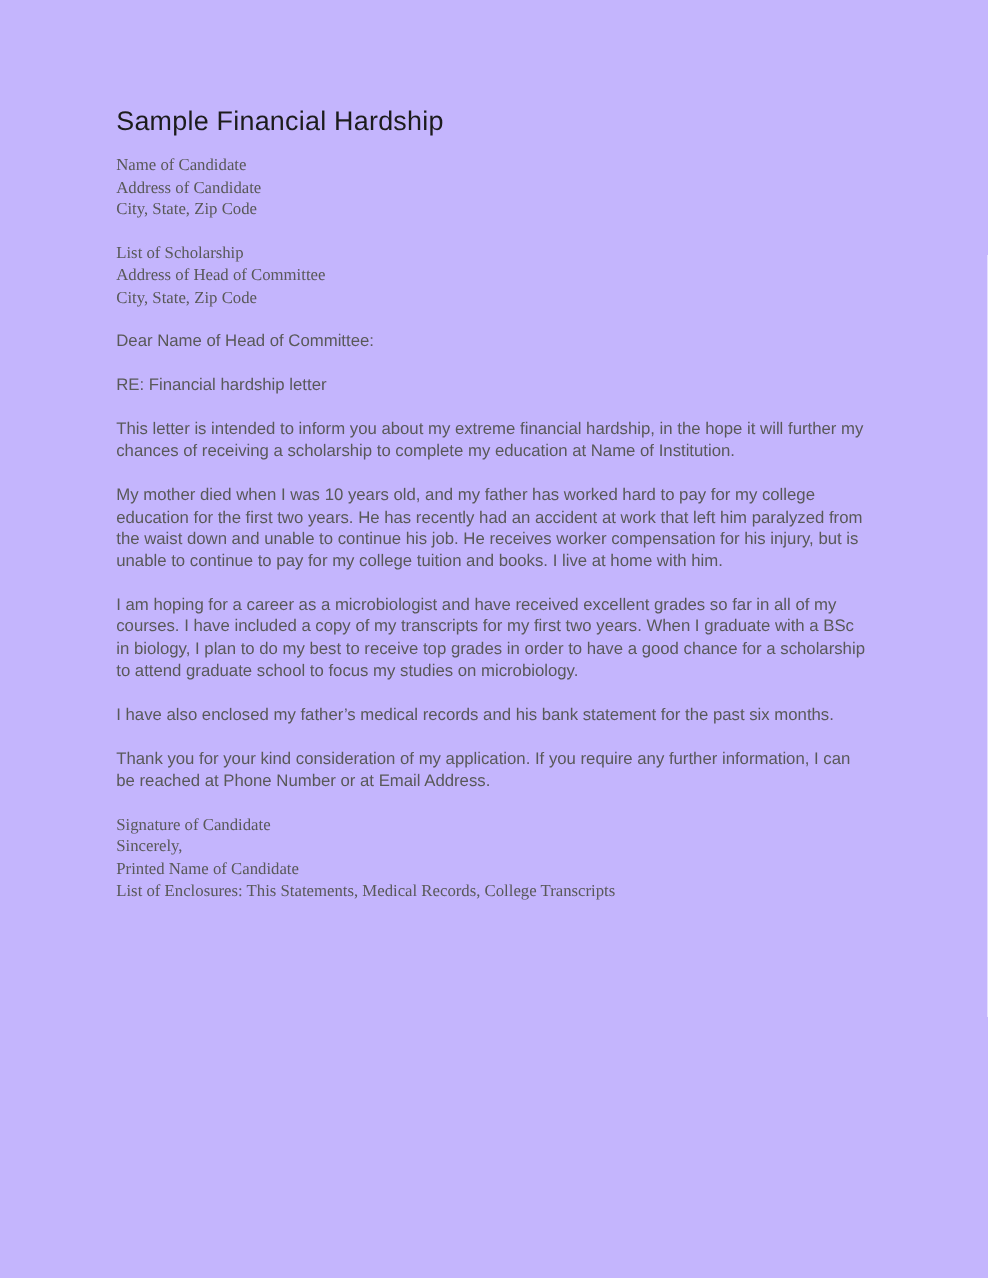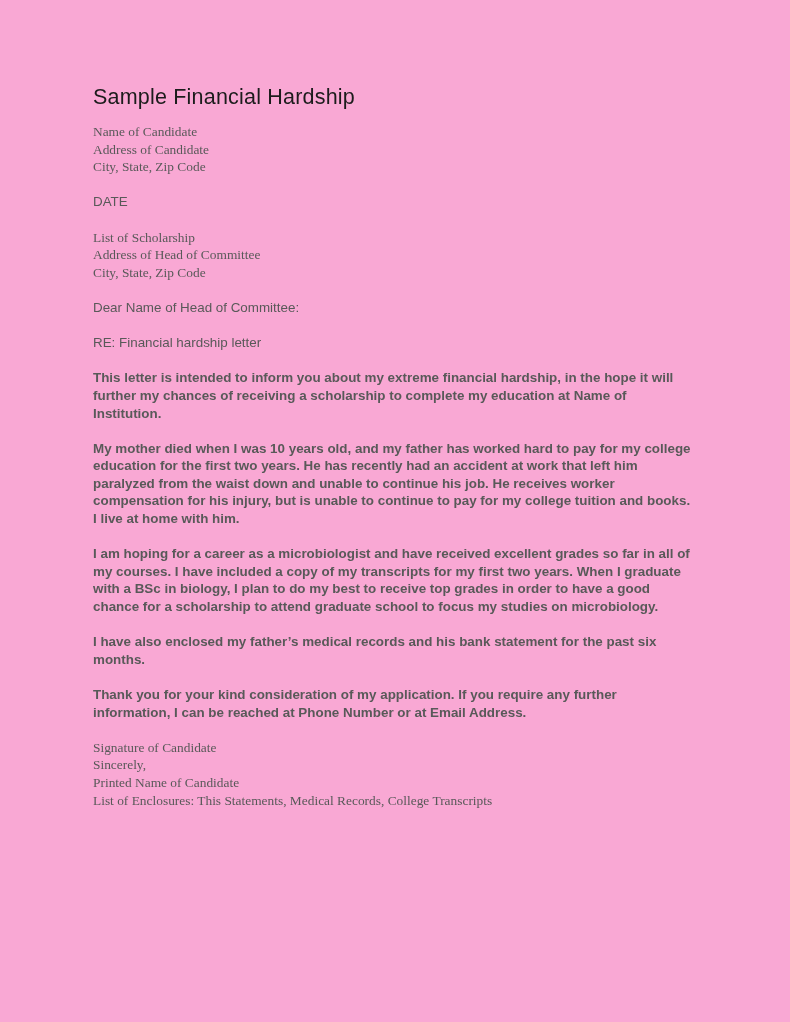--- a/index.html
+++ b/index.html
@@ -4,21 +4,21 @@
 <style>
   html, body {
     margin: 0;
     padding: 0;
     background: #ffffff;
   }
   .page {
     position: relative;
     width: 790px;
     height: 1022px;
-    background: #f9a8d4;
+    background: #c4b5fd;
     box-sizing: border-box;
     padding: 84px 93px 0 93px;
     font-family: "Liberation Sans", "DejaVu Sans", sans-serif;
     color: #595959;
     font-size: 13.4px;
     line-height: 17.6px;
     overflow: hidden;
   }
   .doc-title {
     font-family: "Liberation Sans", "DejaVu Sans", sans-serif;
@@ -32,37 +32,35 @@
   .block {
     margin: 0 0 17.6px 0;
   }
   .block .line {
     white-space: pre-wrap;
     font-family: Liberation Serif, serif;
   }
   .para {
     margin: 0 0 17.6px 0;
     max-width: 607px;
-    font-weight: bold;
   }
 </style>
 </head>
 <body>
 
 <div class="page">
 
   <h1 class="doc-title">Sample Financial Hardship</h1>
 
   <div class="block">
     <div class="line">Name of Candidate</div>
     <div class="line">Address of Candidate</div>
     <div class="line">City, State, Zip Code</div>
   </div>
 
-  <div class="block">DATE</div>
 
   <div class="block">
     <div class="line">List of Scholarship</div>
     <div class="line">Address of Head of Committee</div>
     <div class="line">City, State, Zip Code</div>
   </div>
 
   <div class="block">Dear Name of Head of Committee:</div>
 
   <div class="block">RE: Financial hardship letter</div>

